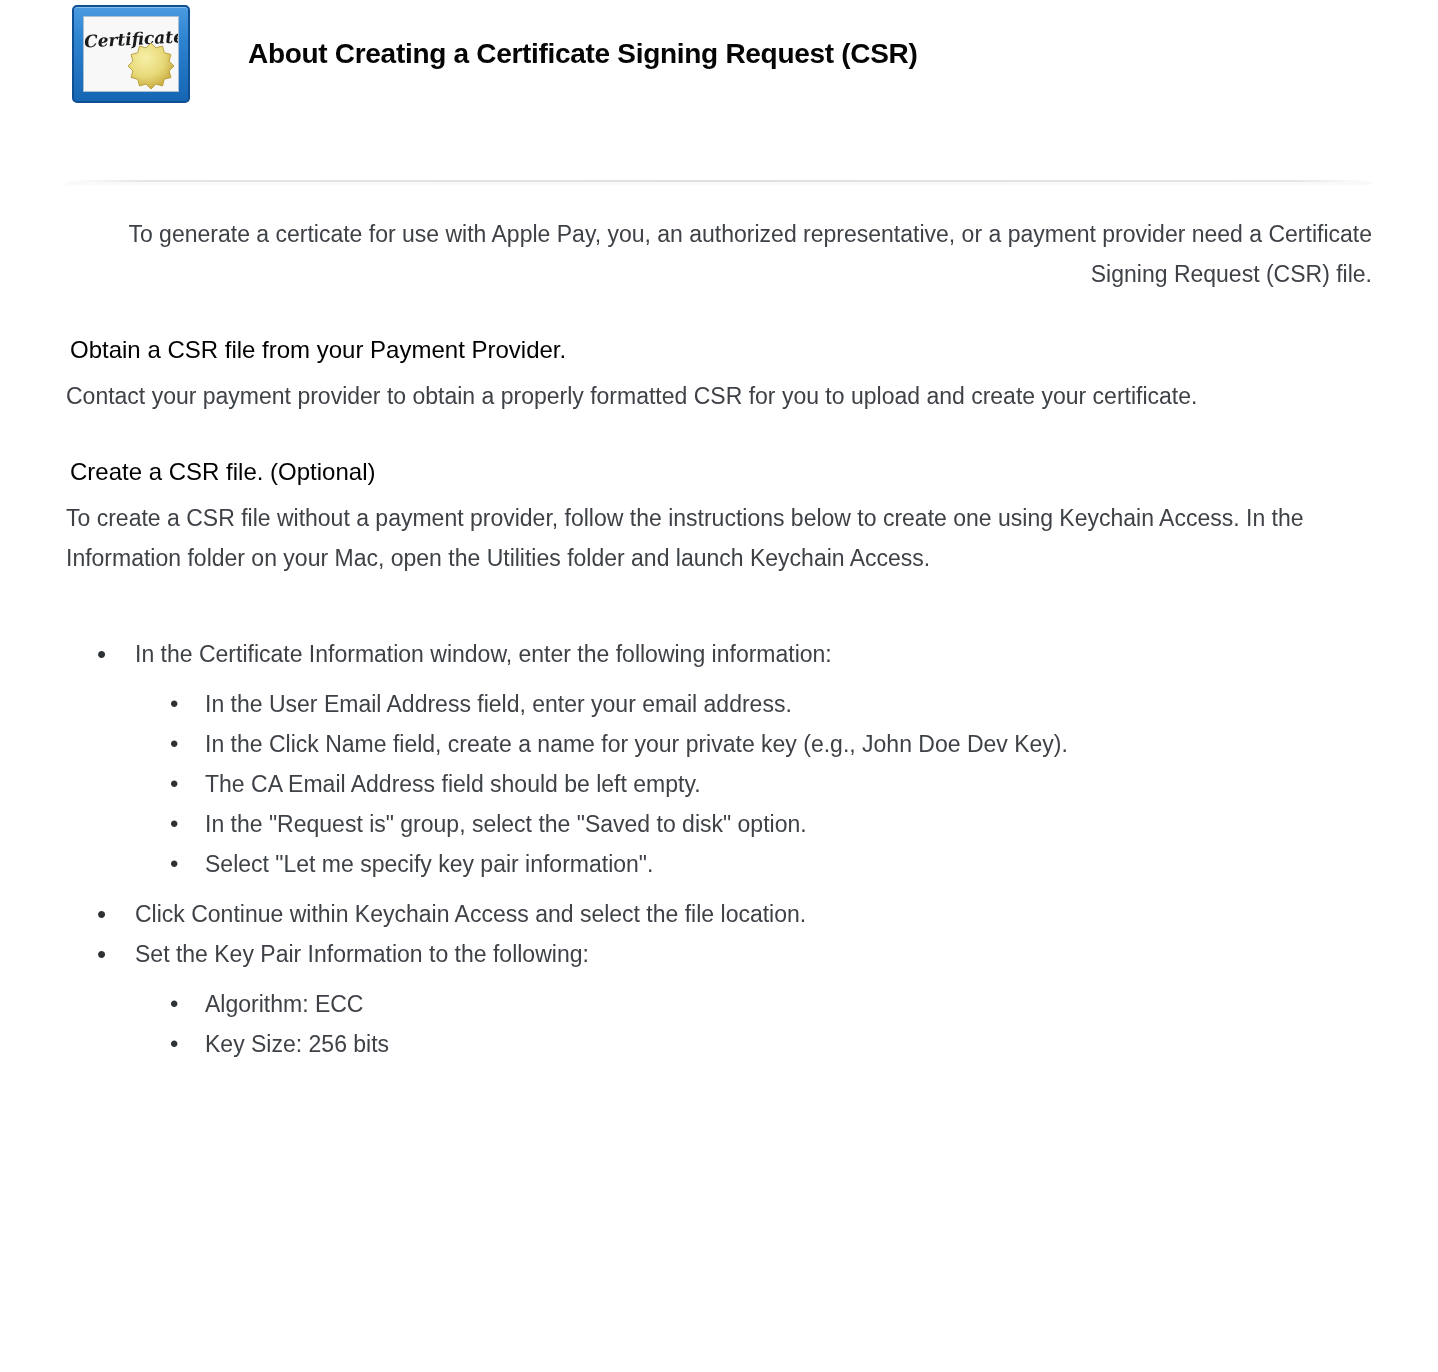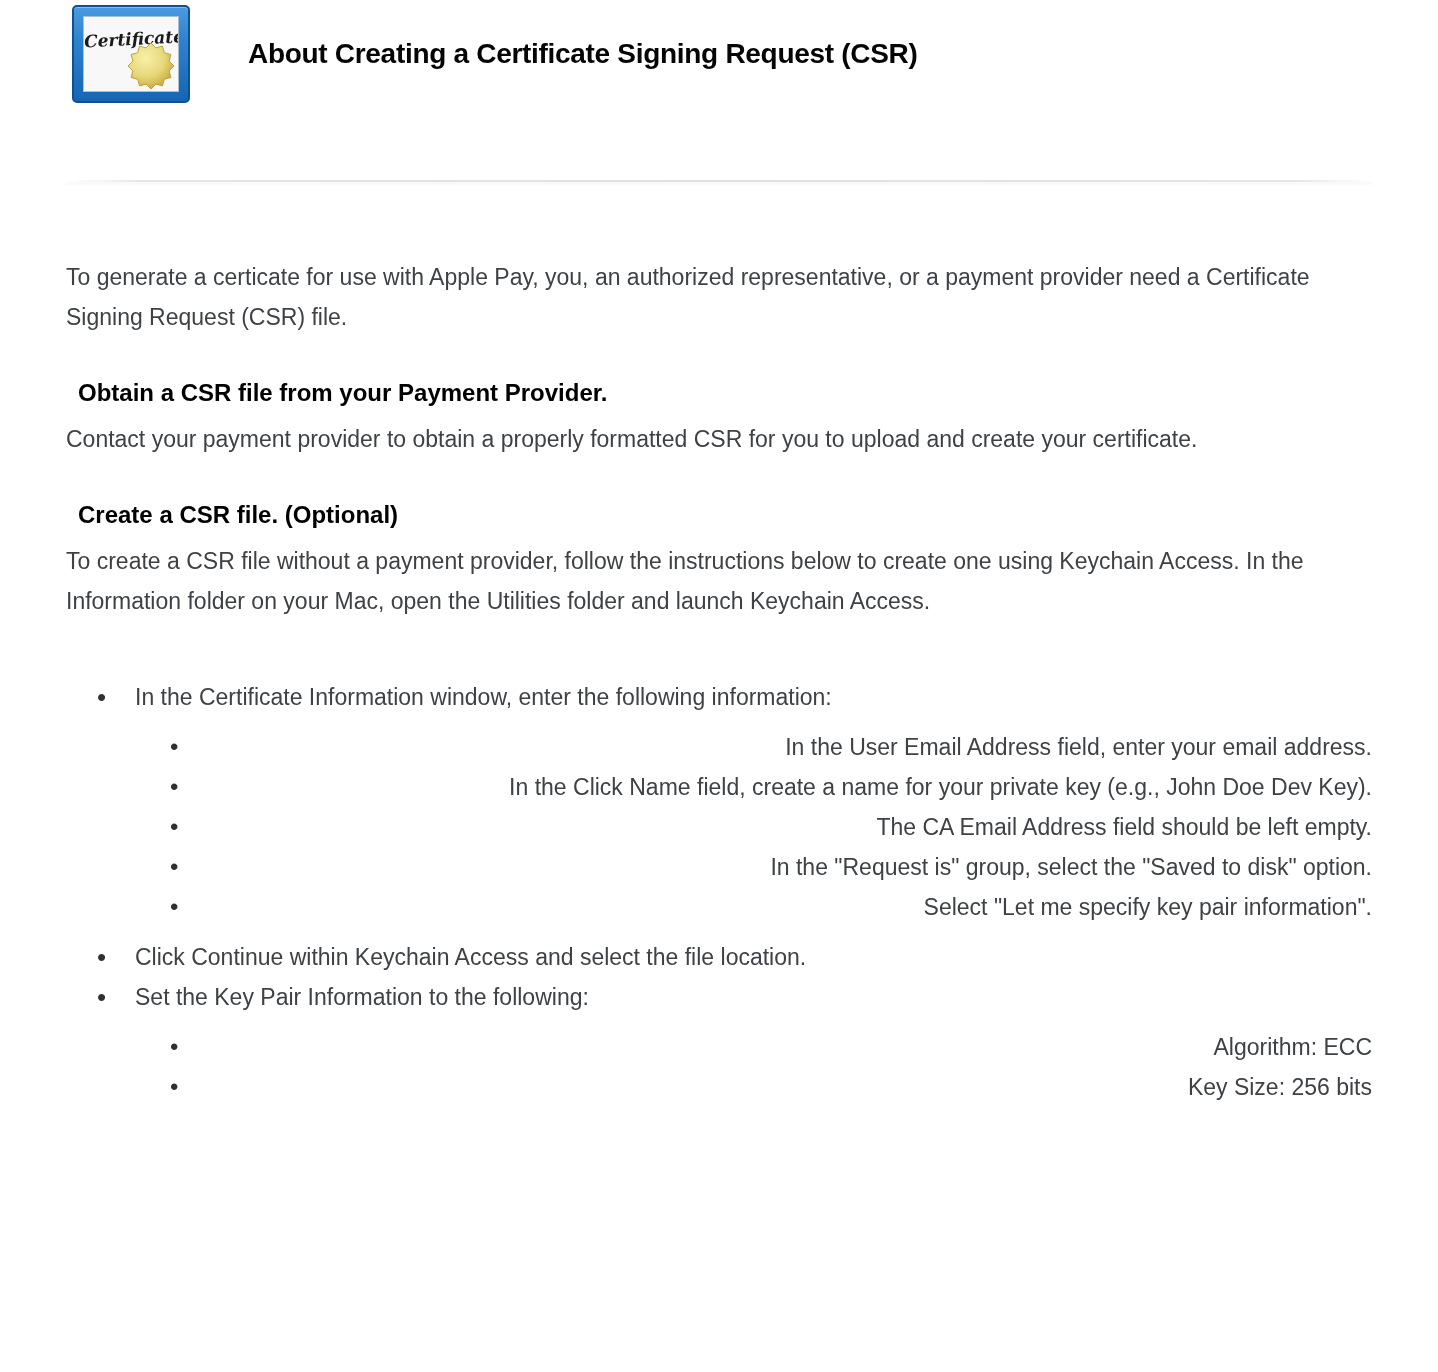--- a/index.html
+++ b/index.html
@@ -78,44 +78,44 @@
       rgba(0,0,0,0.10) 6%,
       rgba(0,0,0,0.12) 50%,
       rgba(0,0,0,0.10) 94%,
       rgba(0,0,0,0) 100%);
     box-shadow: 0 2px 3px rgba(0,0,0,0.05);
   }
 
   
   .content { color: #3e4247; font-size: 23px; line-height: 40px; }
   .content p { margin: 0 0 28px 0; }
-  .content p.intro { margin-top: 75px; }
+  .content p.intro { margin-top: 32px; text-align: right; }
   .content h2 {
     font-size: 24px;
     line-height: 40px;
-    font-weight: 700;
+    font-weight: 400;
     color: #000000;
-    margin: 36px 0 6px 12px;
+    margin: 36px 0 6px 4px;
   }
 
   
   ul.l1 { list-style: none; margin: 56px 0 0 0; }
   ul.l1 > li { position: relative; padding-left: 69px; }
   ul.l1 > li > .li-text { display: block; }
   ul.l1 > li::before {
     content: "\2022";
     position: absolute;
     left: 31px;
     top: 0;
     color: #2e3235;
     font-size: 26px;
     line-height: 40px;
   }
   ul.l2 { list-style: none; margin: 10px 0 10px 0; }
-  ul.l2 > li { position: relative; padding-left: 70px; text-align: right; }
+  ul.l2 > li { position: relative; padding-left: 70px; }
   ul.l2 > li::before {
     content: "\2022";
     position: absolute;
     left: 35px;
     top: 0;
     color: #2e3235;
     font-size: 24px;
     line-height: 40px;
   }
 </style>

